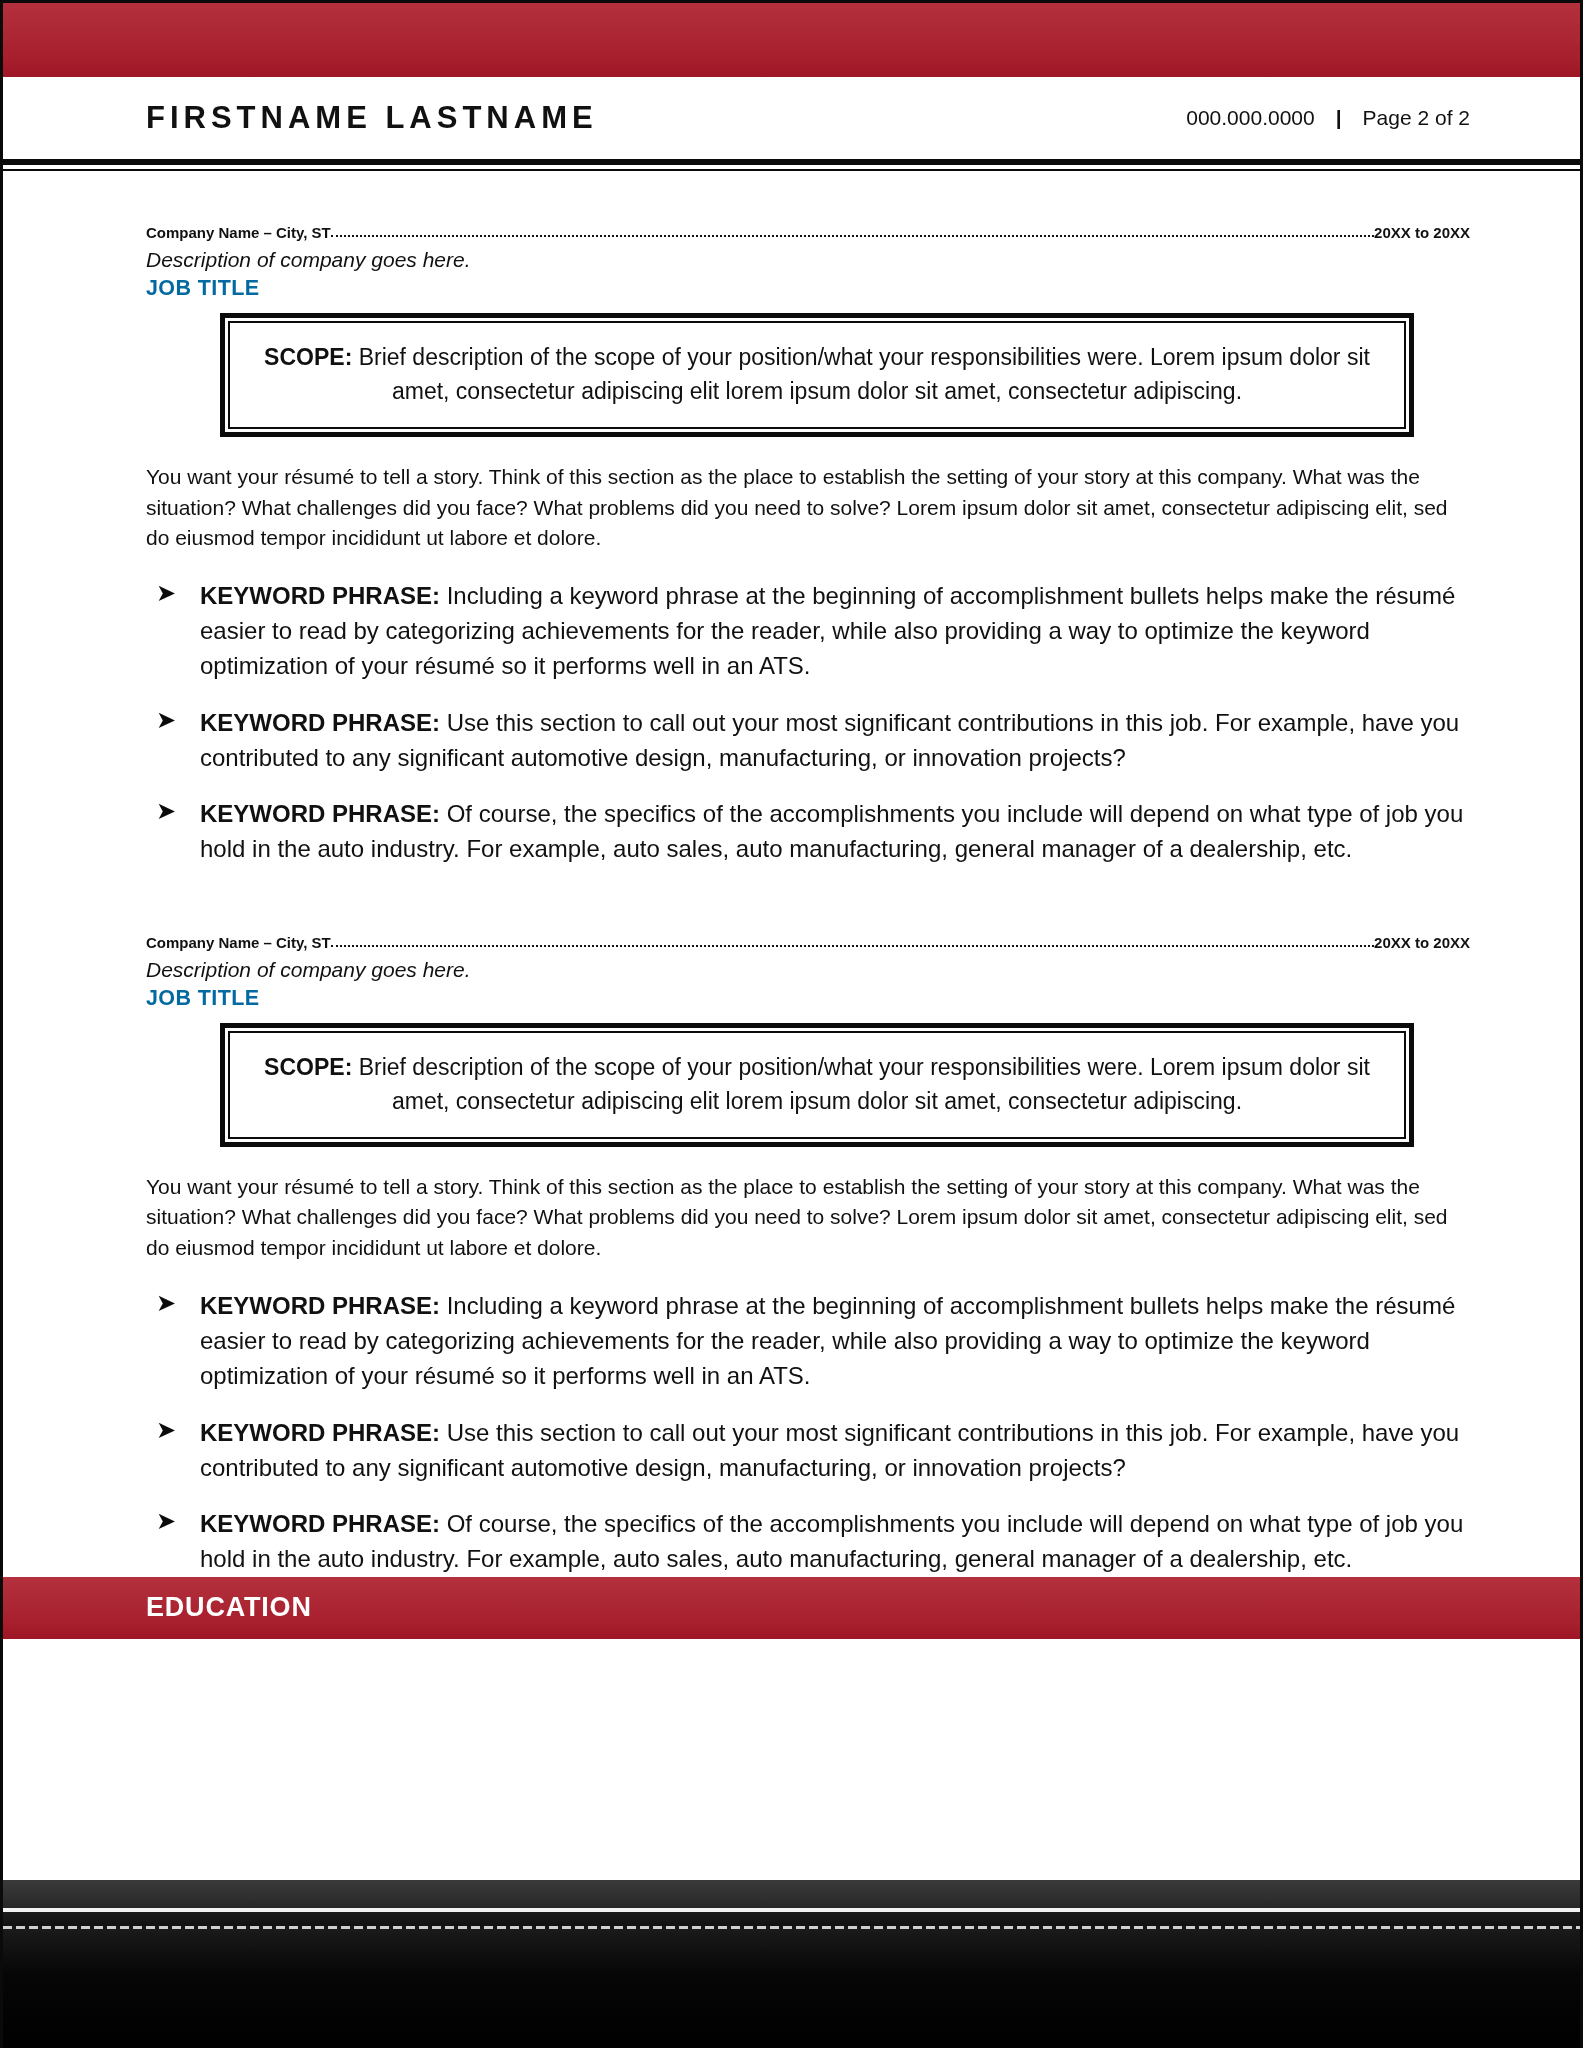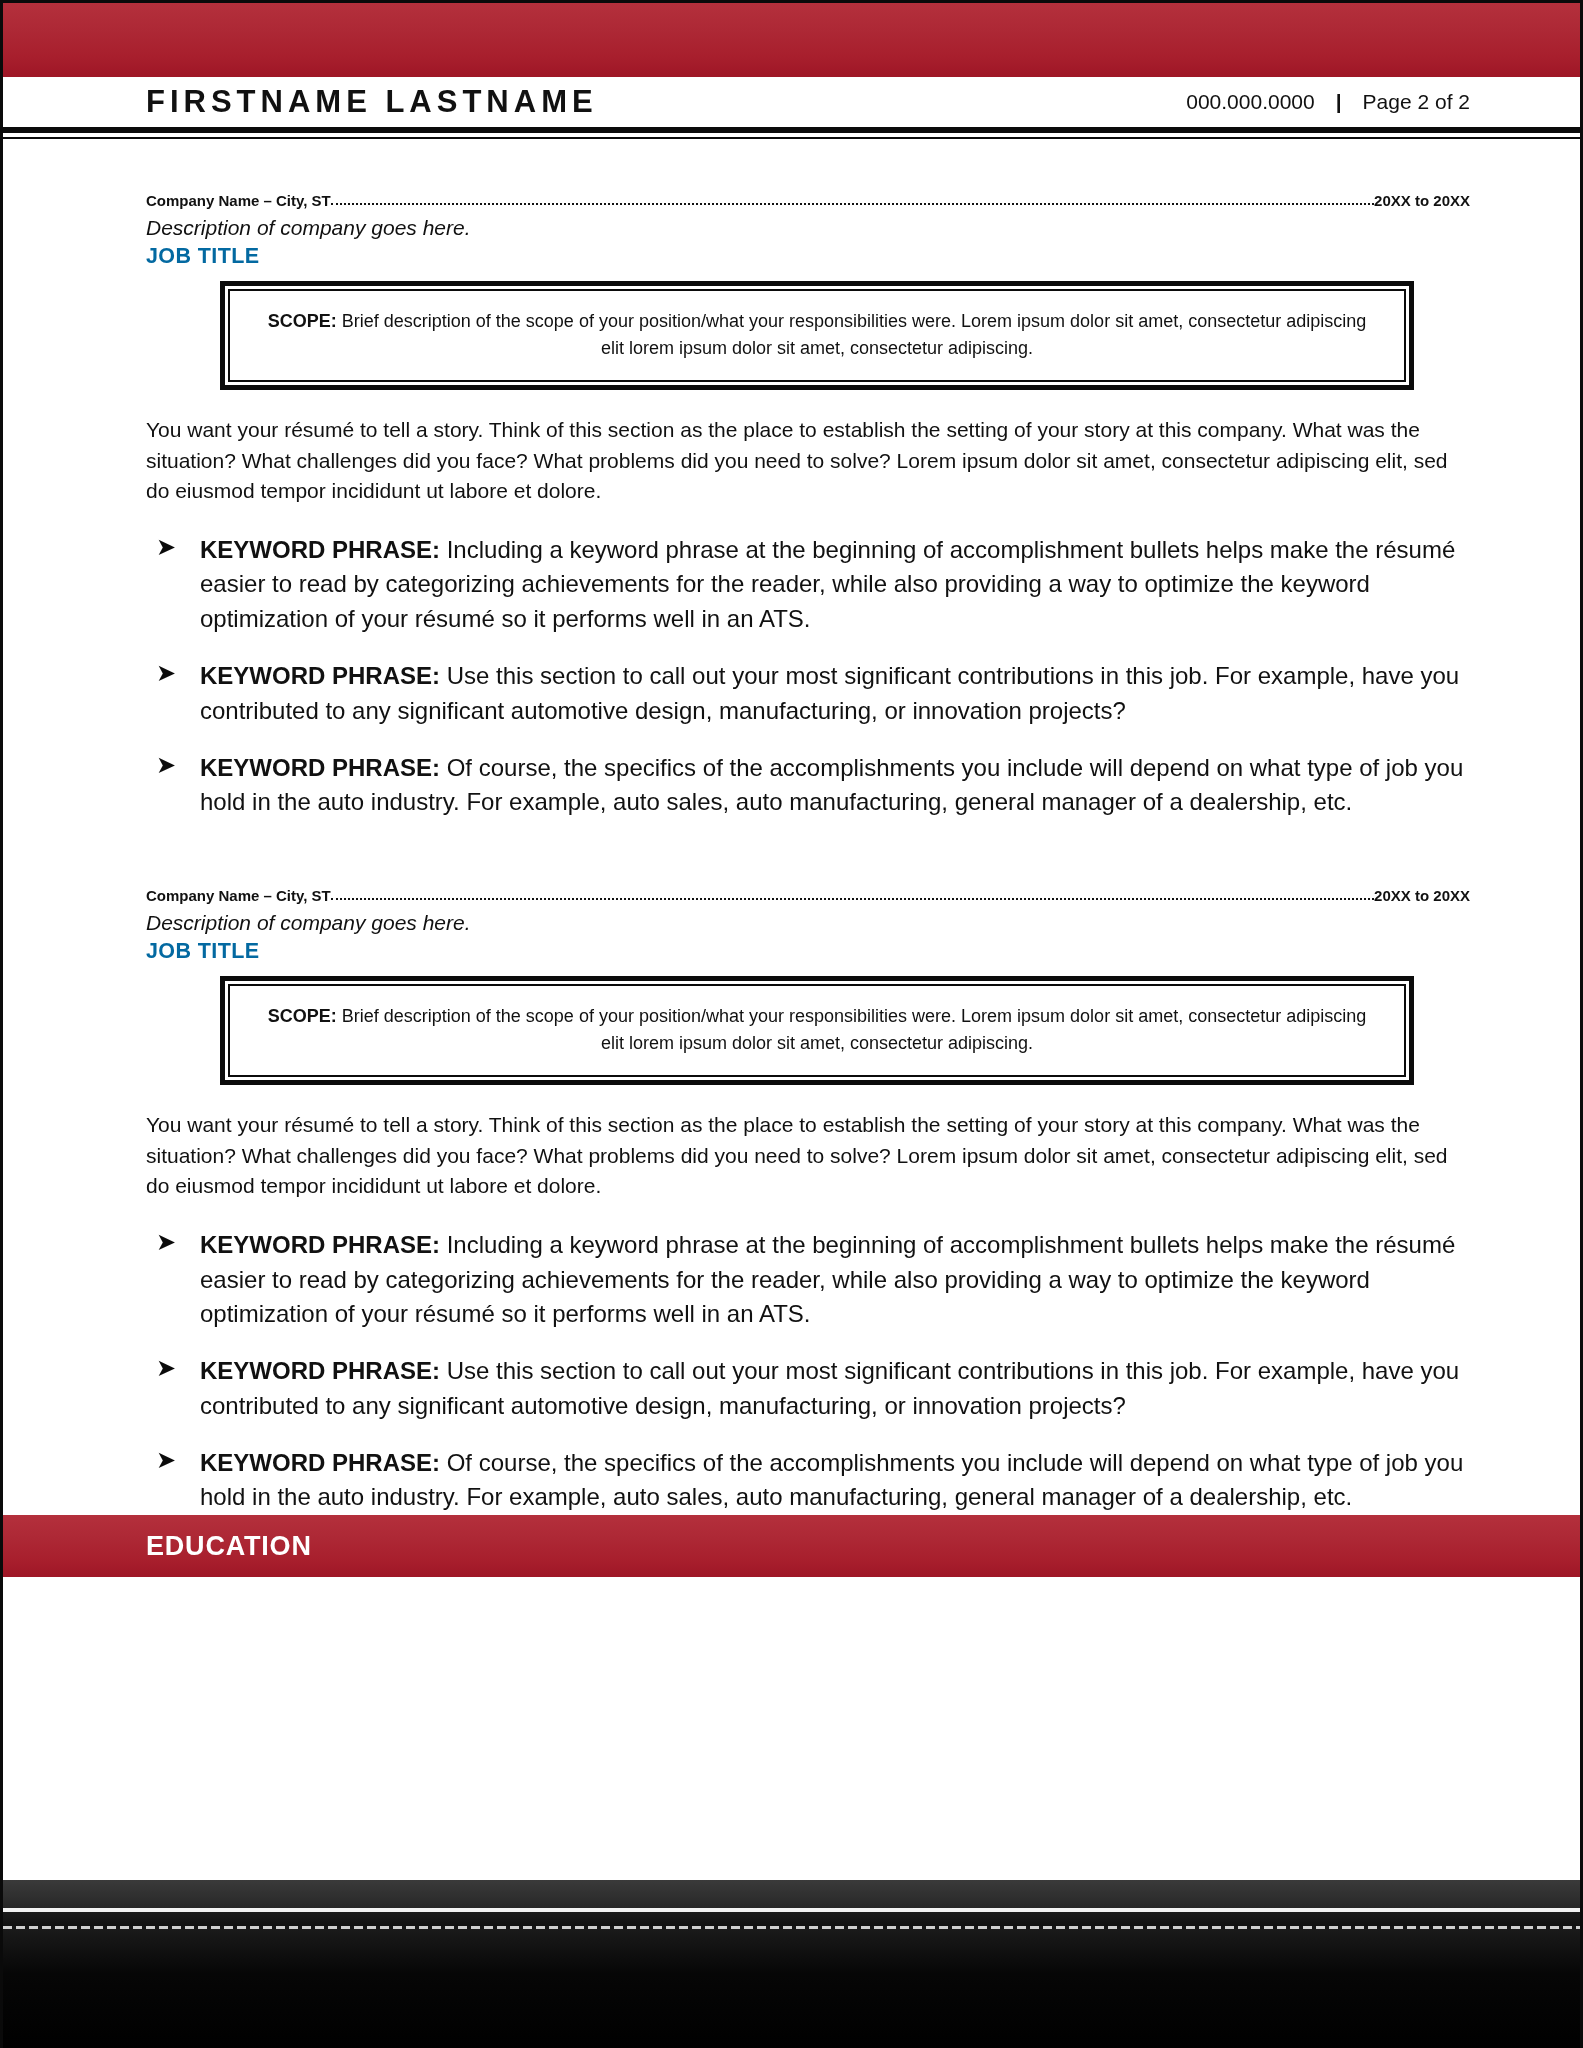--- a/index.html
+++ b/index.html
@@ -22,21 +22,21 @@
     border-top:3px solid #0a0a0a;
     overflow:hidden;
   }
 
   
   .top-banner {
     height:74px;
     background:linear-gradient(to bottom,#b4303c 0%,#ad2835 38%,#a81f2d 72%,#9e1626 100%);
   }
   .name-bar {
-    height:50px;
+    height:82px;
     background:#fff;
     display:flex; align-items:center;
     padding:0 110px 0 143px;
     justify-content:space-between;
   }
   .person-name {
     font-size:31px; font-weight:bold;
     letter-spacing:5.0px;
     color:#111;
     white-space:nowrap;
@@ -89,21 +89,21 @@
     border:5px solid #0b0b0b;
     padding:3px;
     background:#fff;
   }
   .scope-inner {
     border:2px solid #0b0b0b;
     padding:17px 30px 19px 30px;
     text-align:center;
   }
   .scope-text {
-    font-size:18px; line-height:1.48; color:#111;
+    font-size:23px; line-height:1.48; color:#111;
   }
   .scope-text b { font-weight:bold; }
 
   
   .story-para {
     margin-top:25px;
     font-size:21px; line-height:1.45; color:#111;
   }
 
   

